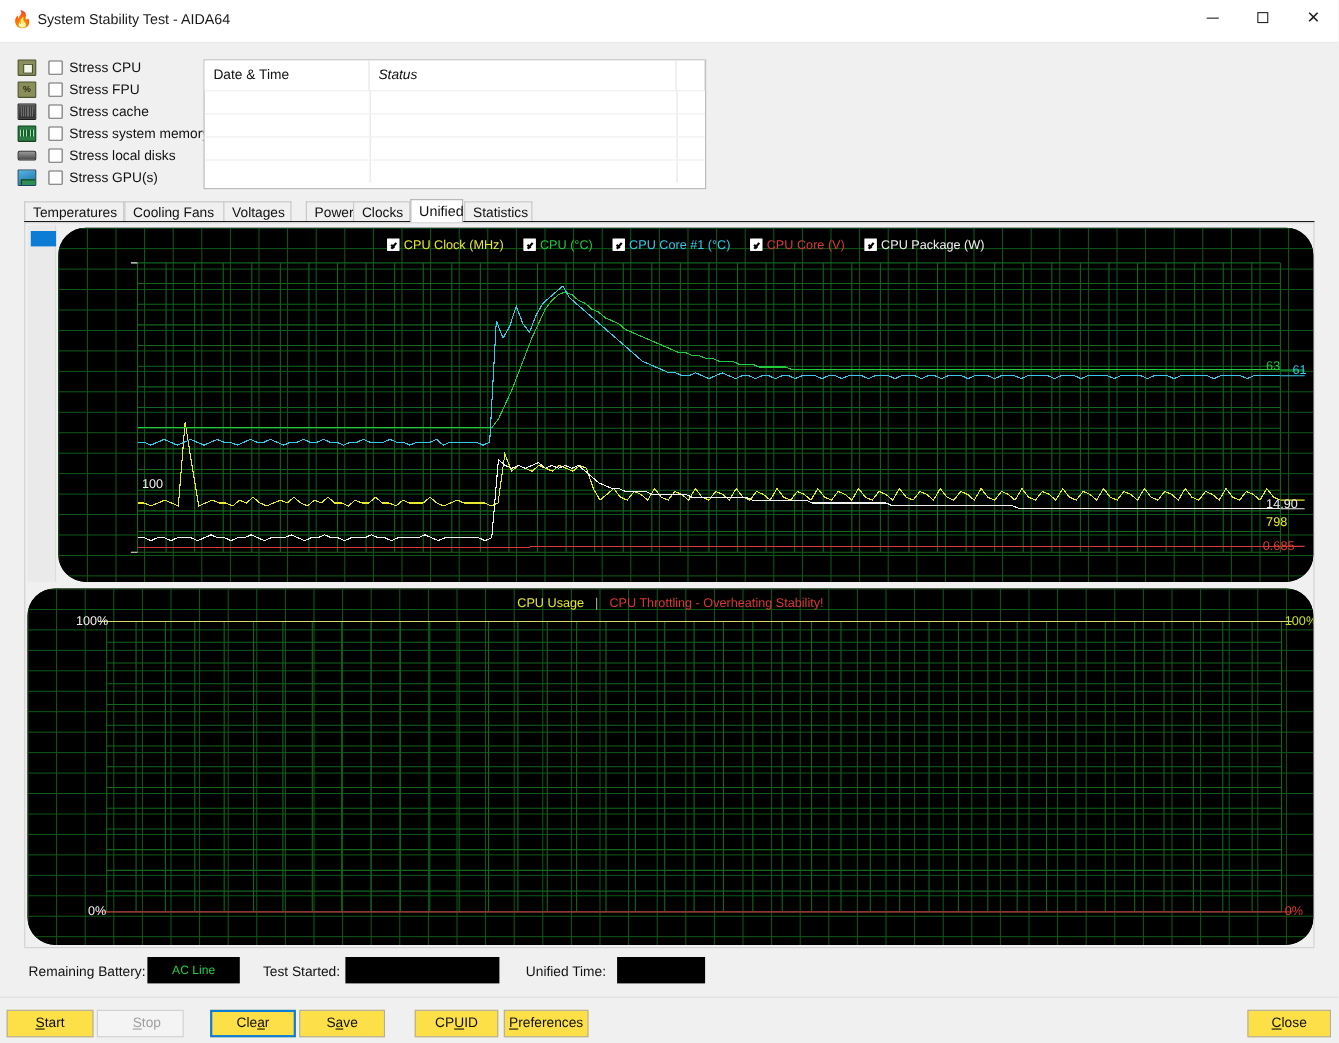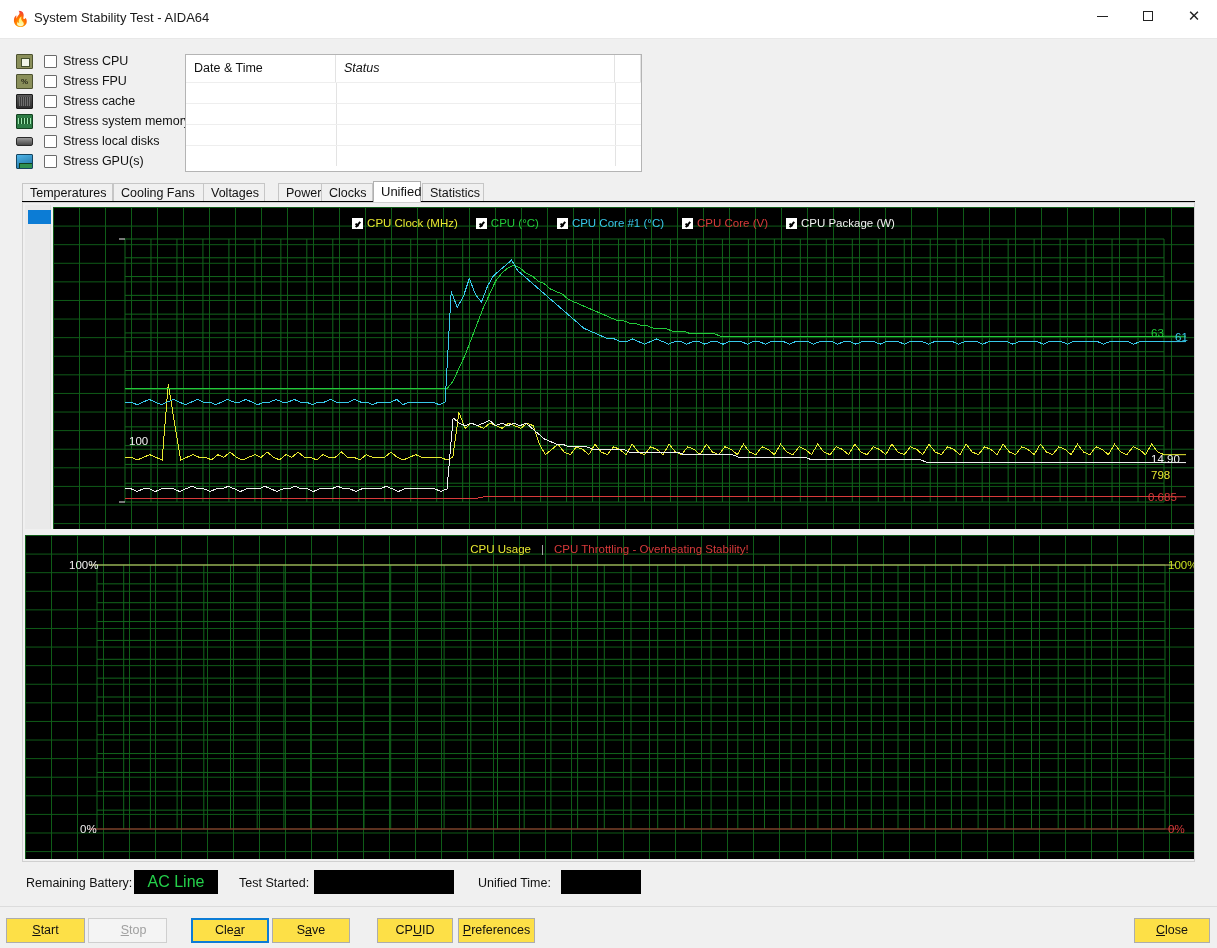--- a/index.html
+++ b/index.html
@@ -121,21 +121,21 @@
   }
   .vscroll {
     position:absolute; left:2px; top:2px; width:26px; height:324px;
     background:#eaeaea; border-right:1px solid #dcdcdc;
   }
   .vscroll-thumb {
     position:absolute; left:3px; top:5px; width:23px; height:14px; background:#0c7cd5;
   }
 
   .chart {
-    position:absolute; background:#000; overflow:hidden;
+    position:absolute; background:#000; overflow:hidden;border-radius:25px;
   }
   #chart-unified { left:30px; top:4px; width:1141px; height:322px; }
   #chart-usage  { left:2px; top:332px; width:1169px; height:324px; }
 
   .legend {
     position:absolute; left:0; top:10px; width:100%;
     text-align:center; font-size:11.5px; white-space:nowrap;
   }
   .legend-item { display:inline-block; margin:0 9px; }
   .lcb {
@@ -168,21 +168,21 @@
     position:absolute; left:0; top:8px; width:100%; text-align:center;
     font-size:11.5px; white-space:nowrap;
   }
 
   
   .statusrow { position:absolute; left:0; top:870px; width:1217px; height:28px; }
   .st-lbl { position:absolute; top:6px; font-size:12.5px; color:#111; white-space:nowrap; }
   .st-box {
     position:absolute; top:0; height:24px; background:#000;
     display:flex; align-items:center; justify-content:center;
-    font-size:16px; white-space:nowrap;
+    font-size:11px; white-space:nowrap;
   }
   #battery-label { left:26px; }
   #battery-value { left:134px; width:84px; color:#24d04a; }
   #teststart-label { left:239px; }
   #teststart-value { left:314px; width:140px; }
   #elapsed-label { left:478px; }
   #elapsed-value { left:561px; width:80px; }
 
   
   .btnbar {

